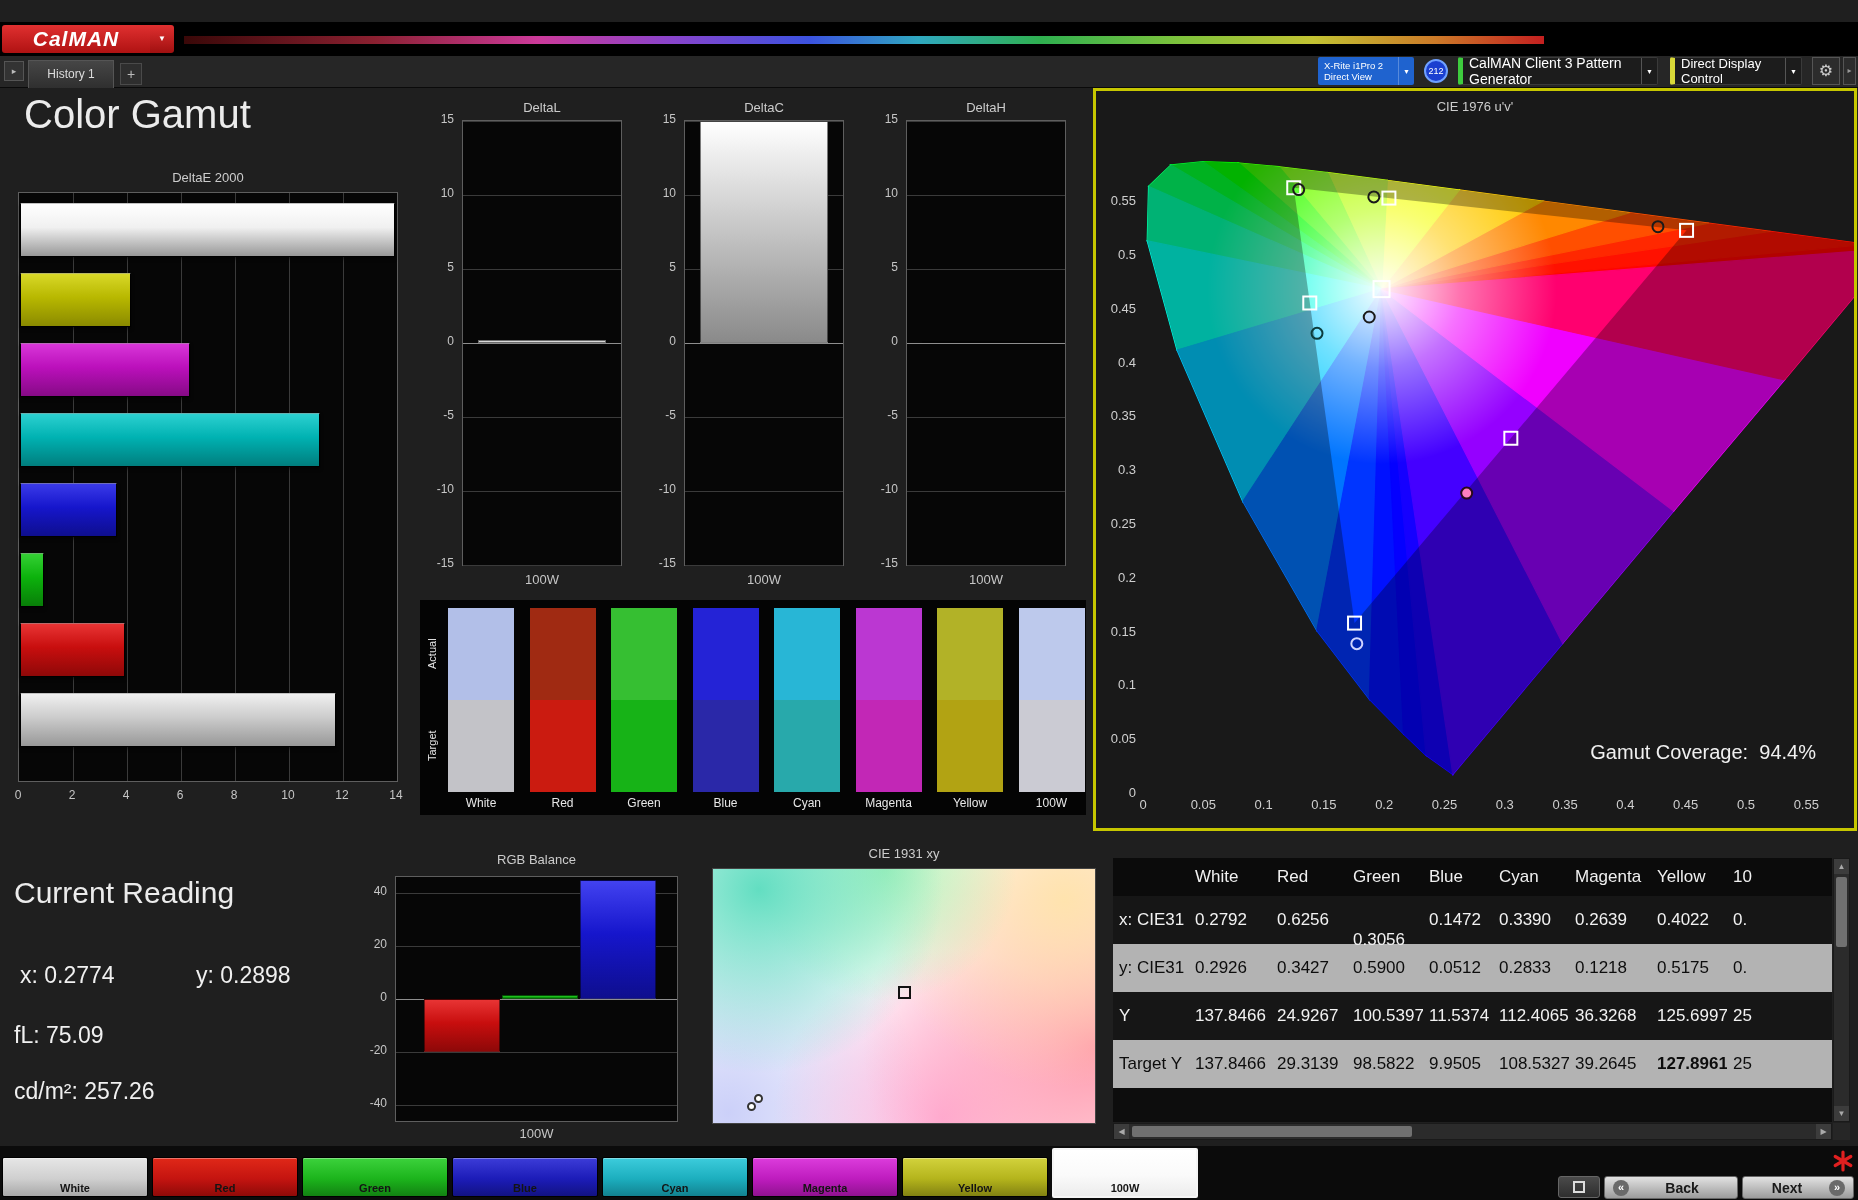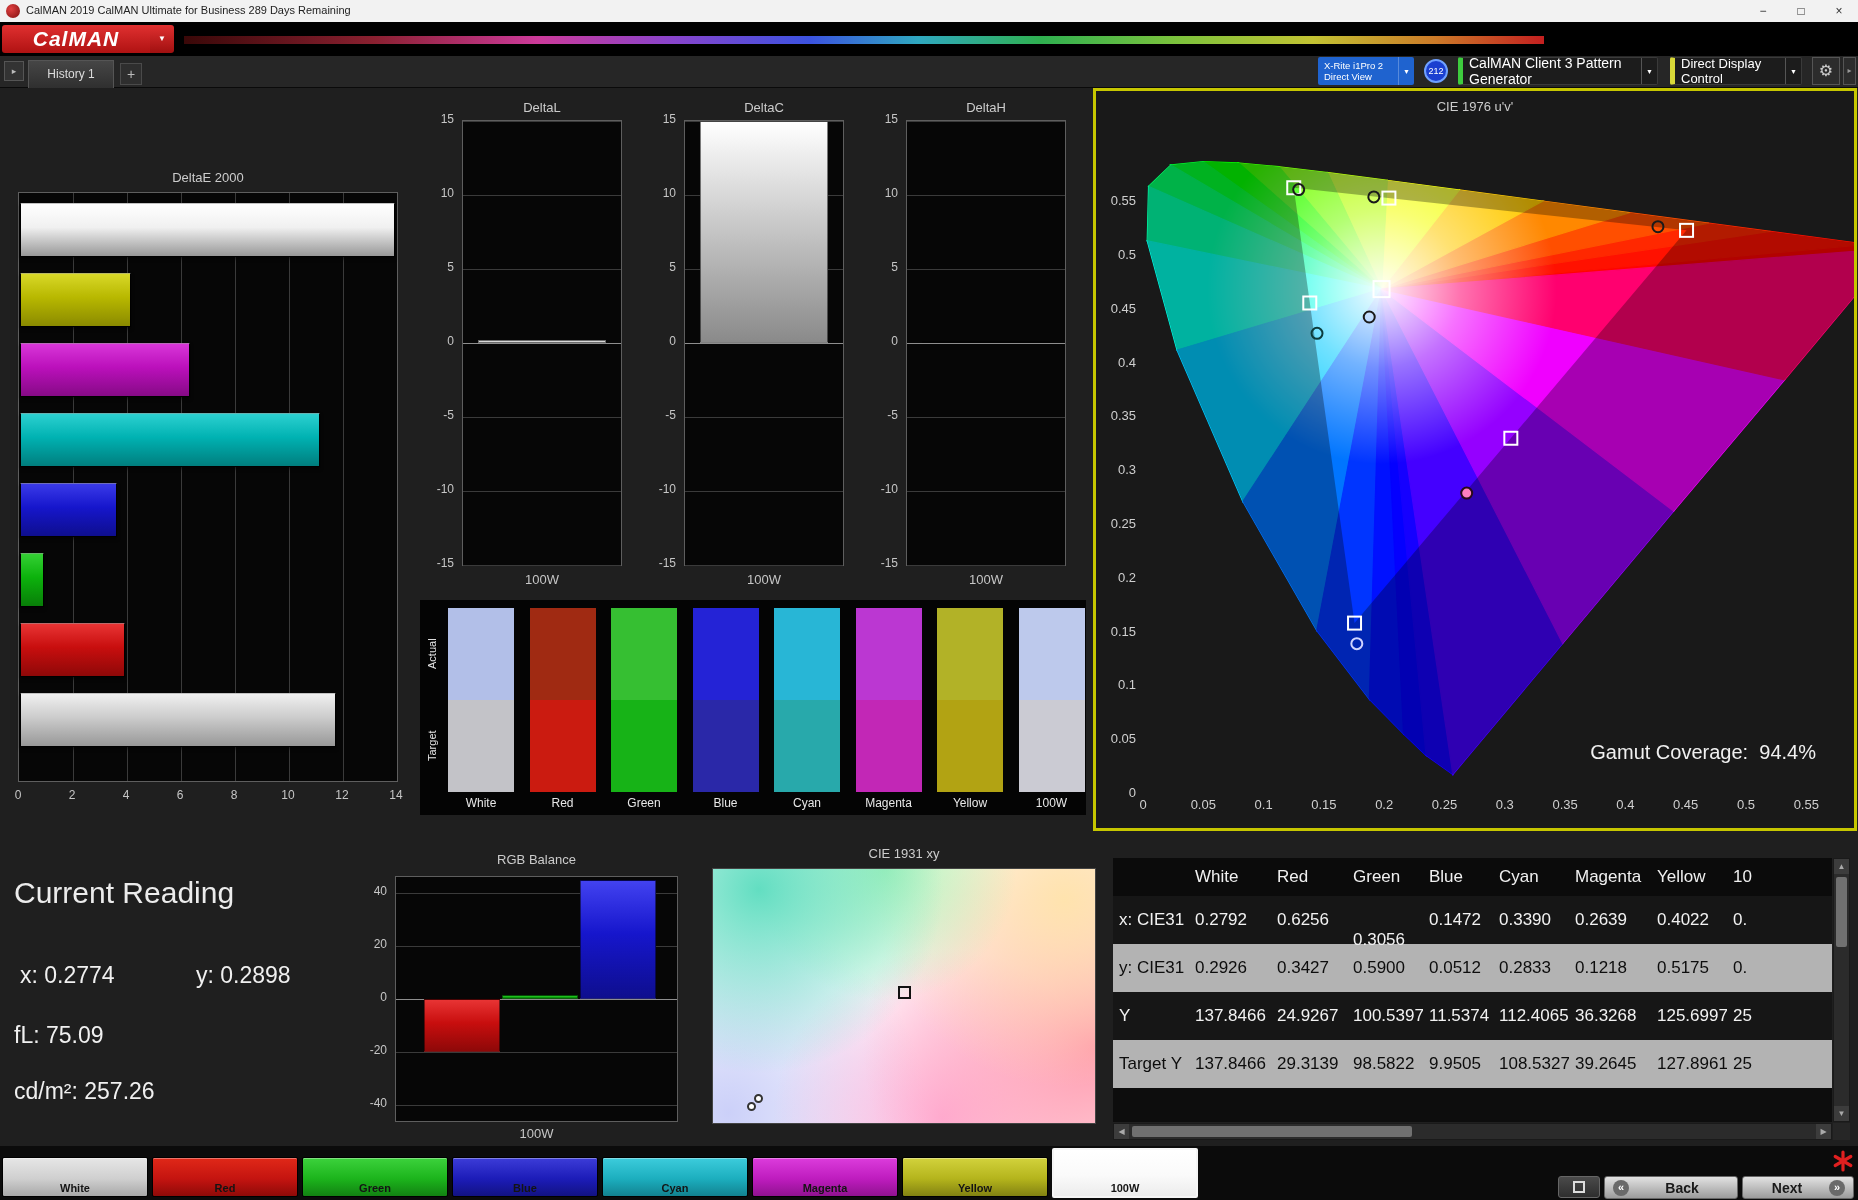--- a/index.html
+++ b/index.html
@@ -69,27 +69,20 @@
   .pattern-btn.selected{top:2px;height:50px;border:2px solid #f5f5f5}
   .pattern-label{position:absolute;bottom:2px;width:100%;text-align:center;font-size:11px;color:#141414;font-weight:bold}
   .navbtn{position:absolute;top:1176px;height:23px;background:linear-gradient(180deg,#e2e2e2,#9c9c9c);border:1px solid #666;border-radius:3px;display:flex;align-items:center;gap:6px;padding:0 8px;color:#1a1a1a;font-size:14px;font-weight:bold}
   .navbadge{width:16px;height:16px;border-radius:50%;background:#6a6a6a;color:#fff;font-size:11px;line-height:15px;text-align:center;flex:none}
 </style>
 </head>
 <body>
 
 <div id="app">
 
-  <div id="titlebar">
-    <div style="position:absolute;left:6px;top:4px;width:14px;height:14px;border-radius:50%;background:radial-gradient(circle at 35% 35%,#e04040,#801010)"></div>
-    <div style="position:absolute;left:26px;top:4px">CalMAN 2019 CalMAN Ultimate for Business 289 Days Remaining</div>
-    <div class="winbtn" style="left:1744px">−</div>
-    <div class="winbtn" style="left:1782px">□</div>
-    <div class="winbtn" style="left:1820px">×</div>
-  </div>
 
   <div id="brandbar">
     <div id="logo">CalMAN</div>
     <div id="logo-arrow">▼</div>
     <div id="spectrum"></div>
   </div>
 
   <div id="tabbar">
     <div style="position:absolute;left:4px;top:5px;width:20px;height:20px;background:#333;border:1px solid #555;color:#bbb;font-size:9px;text-align:center;line-height:19px">▸</div>
     <div style="position:absolute;left:28px;top:4px;width:86px;height:28px;background:linear-gradient(180deg,#464646,#2f2f2f);border:1px solid #555;border-bottom:none;color:#ddd;font-size:12px;text-align:center;line-height:27px">History 1</div>
@@ -108,20 +101,21 @@
     <div style="flex:1;padding-left:6px;font-size:14px">CalMAN Client 3 Pattern Generator</div>
     <div class="arrow">▼</div>
   </div>
   <div class="dd" style="left:1670px;top:57px;width:132px;background:#1c1c1c;border:1px solid #3a3a3a;border-left:5px solid #d8d838">
     <div style="flex:1;padding-left:6px;font-size:13px">Direct Display Control</div>
     <div class="arrow">▼</div>
   </div>
   <div style="position:absolute;left:1812px;top:57px;width:28px;height:28px;background:#2c2c2c;border:1px solid #555;color:#ccc;font-size:16px;text-align:center;line-height:26px">⚙</div>
   <div style="position:absolute;left:1843px;top:57px;width:13px;height:28px;background:#2c2c2c;border:1px solid #555;color:#999;font-size:8px;text-align:center;line-height:26px">▸</div>
 
+  <div style="position:absolute;left:24px;top:92px;font-size:40px;color:#ececec">Color Gamut</div>
 
   <div class="chart-title" style="left:18px;top:170px;width:380px">DeltaE 2000</div>
   <div class="plot" style="left:18px;top:192px;width:380px;height:590px" id="deltaE-plot">
       <div class="grid-v" style="left: 54px;"></div>
       <div class="grid-v" style="left: 108px;"></div>
       <div class="grid-v" style="left: 162px;"></div>
       <div class="grid-v" style="left: 216px;"></div>
       <div class="grid-v" style="left: 270px;"></div>
       <div class="grid-v" style="left: 324px;"></div>
       <div class="hbar" style="top: 10px; width: 375.3px; background: linear-gradient(rgb(255, 255, 255) 0%, rgb(240, 240, 240) 45%, rgb(152, 152, 152) 100%);"></div>
@@ -407,21 +401,21 @@
           <div class="td" style="width: 105px;">25</div>
         </div>
         <div class="trow light">
           <div class="td" style="width: 76px;">Target Y</div>
           <div class="td" style="width: 82px;">137.8466</div>
           <div class="td" style="width: 76px;">29.3139</div>
           <div class="td" style="width: 76px;">98.5822</div>
           <div class="td" style="width: 70px;">9.9505</div>
           <div class="td" style="width: 76px;">108.5327</div>
           <div class="td" style="width: 82px;">39.2645</div>
-          <div class="td" style="width: 76px;">127.8961</div>
+          <div class="td" style="width: 76px; font-weight: bold;">127.8961</div>
           <div class="td" style="width: 105px;">25</div>
         </div>
       </div>
   </div>
   <div class="sbar" style="left:1833px;top:858px;width:17px;height:264px">
     <div class="sbtn" style="left:0;top:0">▲</div>
     <div class="sthumb" style="left:2px;top:18px;width:11px;height:70px"></div>
     <div class="sbtn" style="left:0;bottom:0">▼</div>
   </div>
   <div class="sbar" style="left:1113px;top:1123px;width:719px;height:17px">

